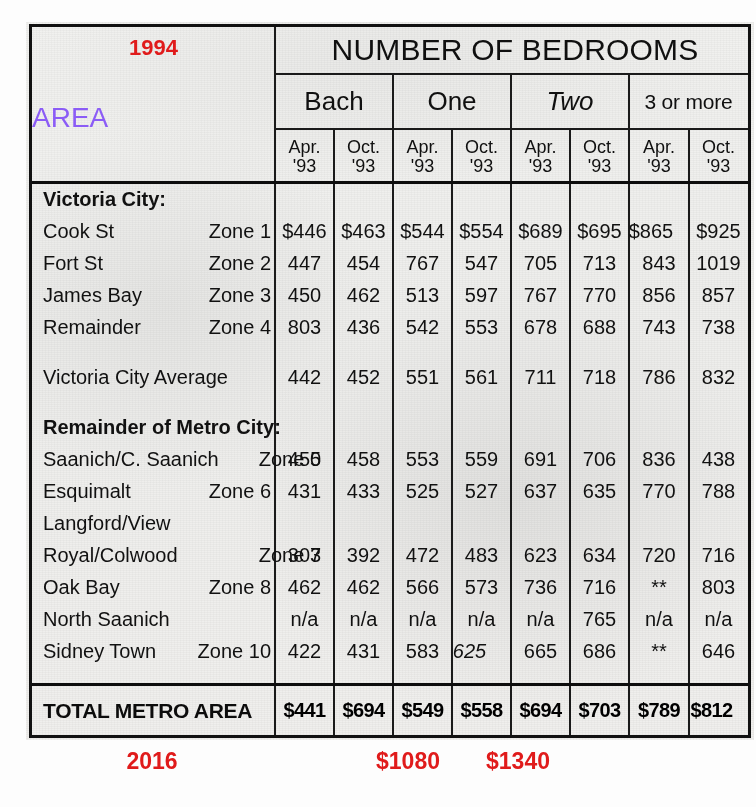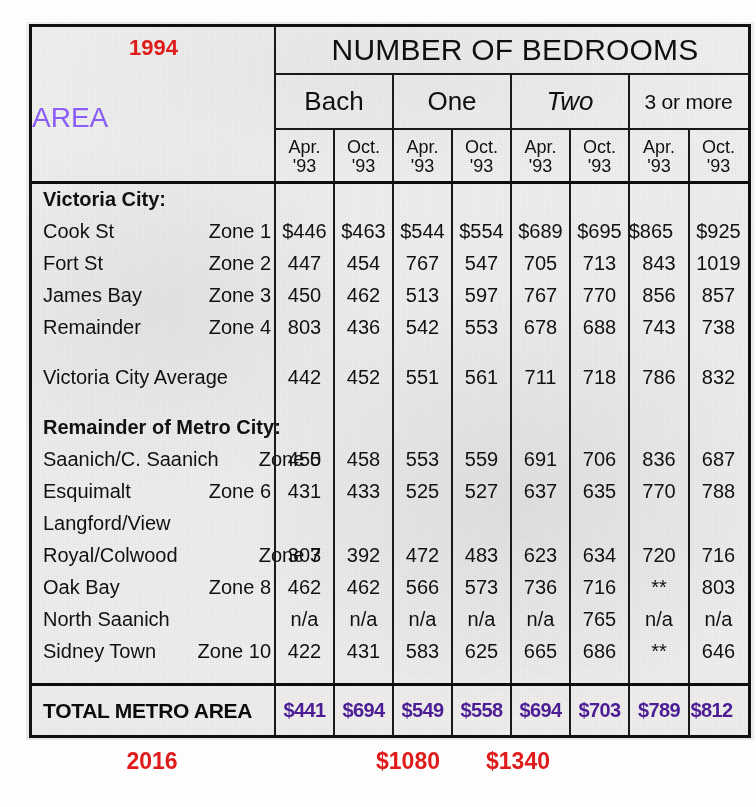--- a/index.html
+++ b/index.html
@@ -170,21 +170,21 @@
     position: absolute;
     left: 11px; top: 0; height: 49px;
     display: flex; align-items: center;
     font-size: 21px; font-weight: bold; color: #0c0c0c;
     letter-spacing: -.3px;
   }
   .tcell {
     position: absolute;
     top: 0; height: 49px;
     display: flex; align-items: center; justify-content: center;
-    font-size: 20px; font-weight: bold; color: #4c1d95;
+    font-size: 20px; font-weight: bold; color: #000000;
     letter-spacing: -.6px;
     text-align: center;
   }
 
   
   .ann-red {
     position: absolute;
     font-size: 23px;
     font-weight: bold;
     color: #e01b1b;
@@ -331,21 +331,21 @@
       <div class="row" style="top: 260px;">
         <div class="rname">Saanich/C. Saanich</div>
         <div class="rzone" style="left: 150px;">Zone 5</div>
         <div class="cell" style="left: 243px; width: 59px;">450</div>
         <div class="cell" style="left: 302px; width: 59px;">458</div>
         <div class="cell" style="left: 361px; width: 59px;">553</div>
         <div class="cell" style="left: 420px; width: 59px;">559</div>
         <div class="cell" style="left: 479px; width: 59px;">691</div>
         <div class="cell" style="left: 538px; width: 59px;">706</div>
         <div class="cell" style="left: 597px; width: 60px;">836</div>
-        <div class="cell" style="left: 657px; width: 59px;">687</div>
+        <div class="cell" style="left: 657px; width: 59px;">438</div>
       </div>
       <div class="row" style="top: 292px;">
         <div class="rname">Esquimalt</div>
         <div class="rzone">Zone 6</div>
         <div class="cell" style="left: 243px; width: 59px;">431</div>
         <div class="cell" style="left: 302px; width: 59px;">433</div>
         <div class="cell" style="left: 361px; width: 59px;">525</div>
         <div class="cell" style="left: 420px; width: 59px;">527</div>
         <div class="cell" style="left: 479px; width: 59px;">637</div>
         <div class="cell" style="left: 538px; width: 59px;">635</div>
@@ -389,21 +389,21 @@
         <div class="cell" style="left: 538px; width: 59px;">765</div>
         <div class="cell" style="left: 597px; width: 60px;">n/a</div>
         <div class="cell" style="left: 657px; width: 59px;">n/a</div>
       </div>
       <div class="row" style="top: 452px;">
         <div class="rname">Sidney Town</div>
         <div class="rzone">Zone 10</div>
         <div class="cell" style="left: 243px; width: 59px;">422</div>
         <div class="cell" style="left: 302px; width: 59px;">431</div>
         <div class="cell" style="left: 361px; width: 59px;">583</div>
-        <div class="cell" style="left: 420px; width: 59px;">625</div>
+        <div class="cell" style="left: 408px; width: 59px; font-style: italic;">625</div>
         <div class="cell" style="left: 479px; width: 59px;">665</div>
         <div class="cell" style="left: 538px; width: 59px;">686</div>
         <div class="cell" style="left: 597px; width: 60px;">**</div>
         <div class="cell" style="left: 657px; width: 59px;">646</div>
       </div>
     </div>
 
   <div id="total-row">
     <div id="total-label">TOTAL METRO AREA</div>
     <div id="total-cells">

